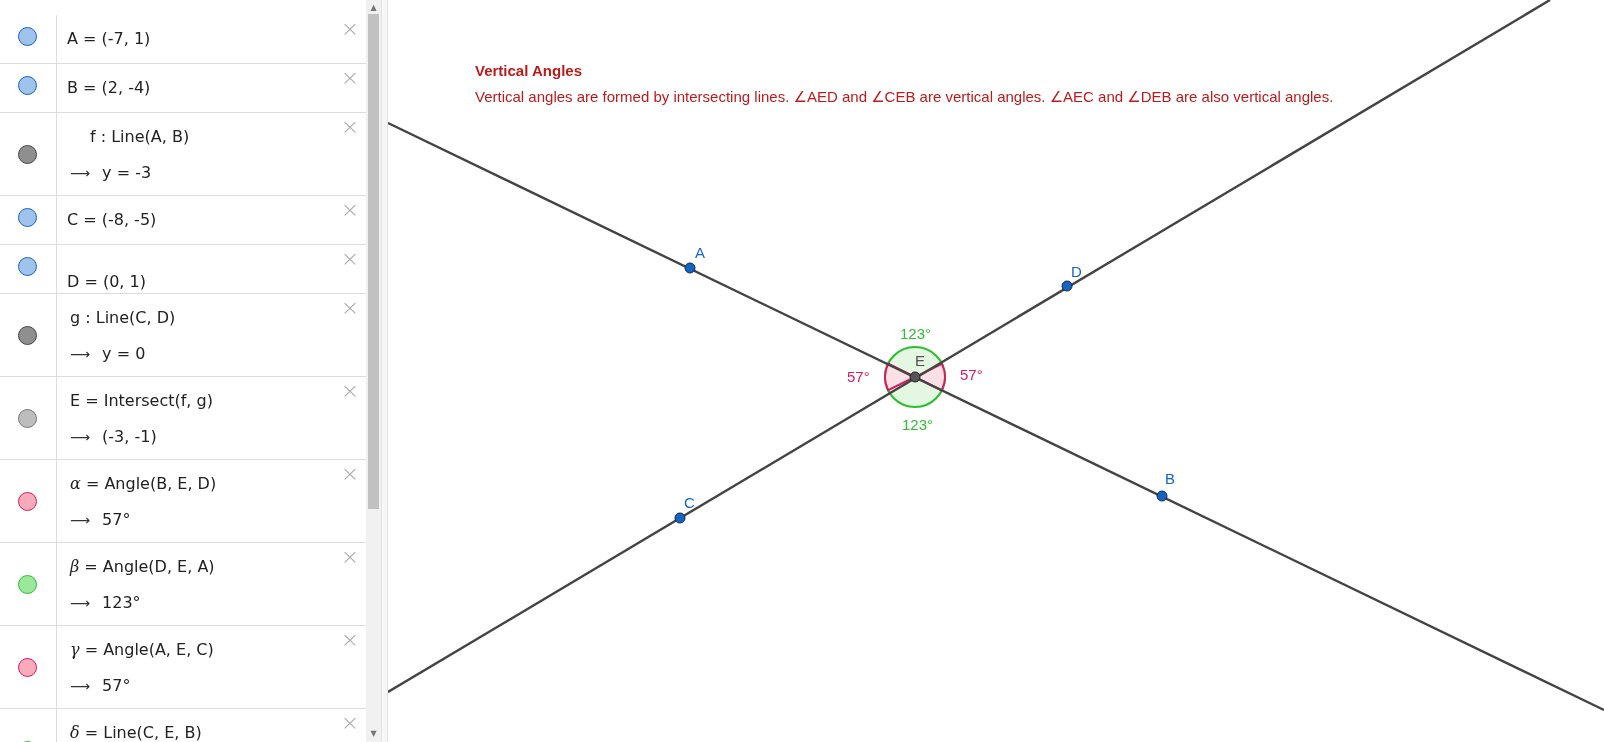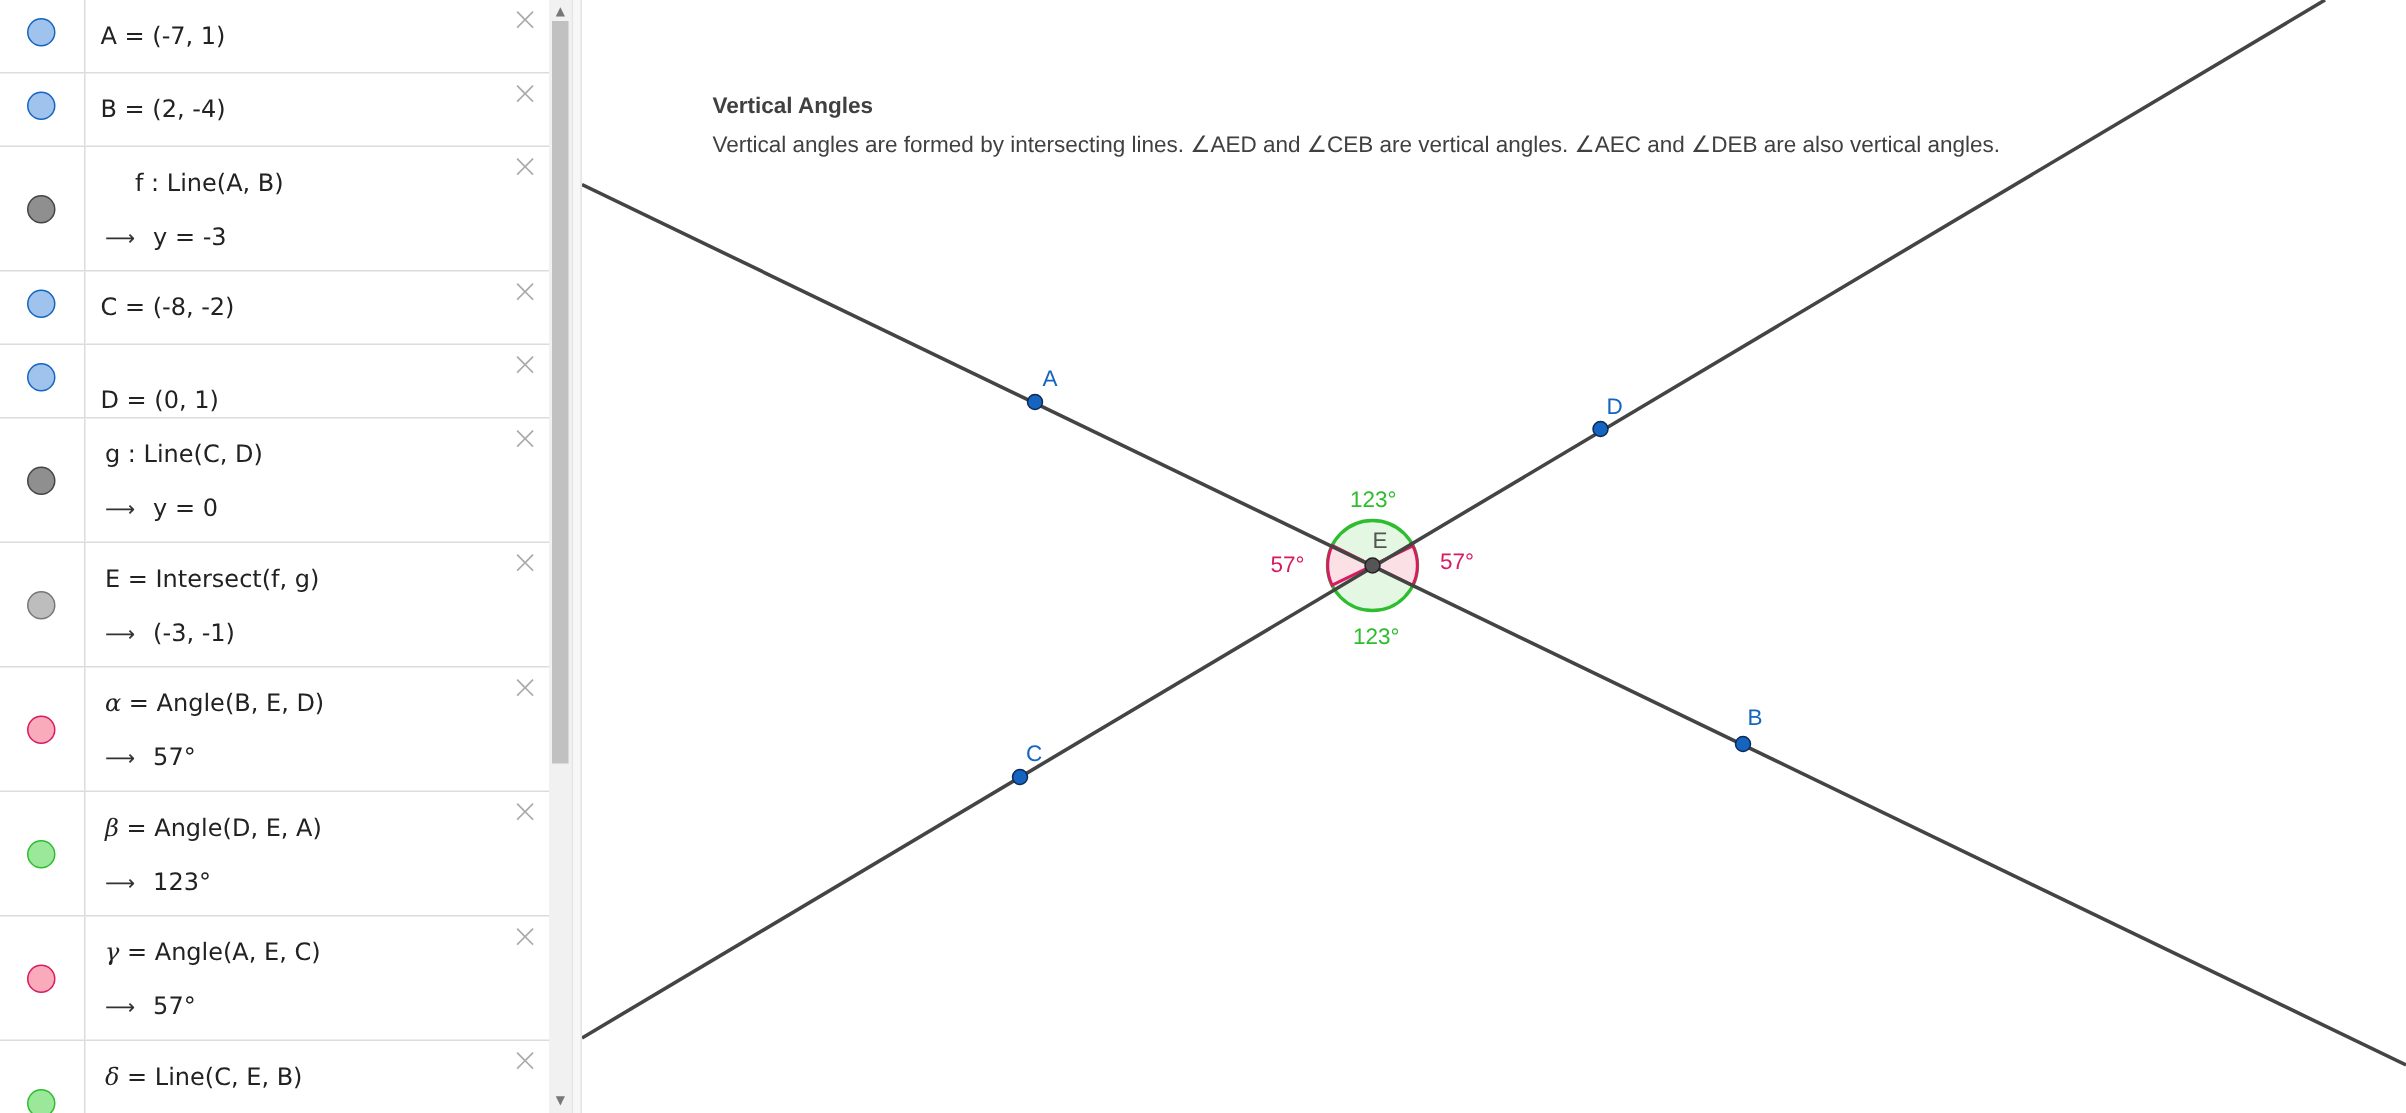--- a/index.html
+++ b/index.html
@@ -52,37 +52,37 @@
     position:absolute; left:381px; top:0; width:7px; height:742px;
     background:#f7f7f7; border-left:1px solid #e4e4e4; border-right:1px solid #e4e4e4;
     box-sizing:border-box; cursor:col-resize;
   }
   #graphics {
     position:absolute; left:388px; top:0; width:1216px; height:742px;
   }
   #graphics svg { position:absolute; left:0; top:0; }
   .txt-block {
     position:absolute; left:87px; top:61px;
-    font-family:"Liberation Sans", sans-serif; color:#404040;
+    font-family:"Liberation Sans", sans-serif; color:#b91c1c;
   }
   .txt-title { font-weight:bold; font-size:15px; line-height:20px; }
   .txt-line { font-size:15px; line-height:28px; white-space:nowrap; }
   .pt-label {
     position:absolute; font-family:"Liberation Sans", sans-serif;
     font-size:15px; color:#1565c0;
   }
   .ang-label {
     position:absolute; font-family:"Liberation Sans", sans-serif; font-size:15px;
   }
 </style>
 </head>
 <body>
 
 <div id="algebra">
-    <div class="row" style="height: 49px;">
+    <div class="row" style="height: 49px; margin-top: 15px;">
       <div class="marble-col">
         <div class="marble" style="top: 12px; background: rgb(159, 195, 236); border-color: rgb(21, 101, 192);"></div>
       </div>
       <div class="content">
         <div class="def" style="top: 14px; left: -1px;"><span>A = (-7, 1)</span></div>
       </div>
       <div class="close-x">×</div>
     </div>
     <div class="row" style="height: 49px;">
       <div class="marble-col">
@@ -101,21 +101,21 @@
         <div class="def" style="top: 14px; left: 2px; margin-left: 20px;"><span>f : Line(A, B)</span></div>
         <div class="val" style="top: 50px;"><span class="arrow">⟶</span><span>y = -3</span></div>
       </div>
       <div class="close-x">×</div>
     </div>
     <div class="row" style="height: 49px;">
       <div class="marble-col">
         <div class="marble" style="top: 12px; background: rgb(159, 195, 236); border-color: rgb(21, 101, 192);"></div>
       </div>
       <div class="content">
-        <div class="def" style="top: 14px; left: -1px;"><span>C = (-8, -2)</span></div>
+        <div class="def" style="top: 14px; left: -1px;"><span>C = (-8, -5)</span></div>
       </div>
       <div class="close-x">×</div>
     </div>
     <div class="row" style="height: 49px;">
       <div class="marble-col">
         <div class="marble" style="top: 12px; background: rgb(159, 195, 236); border-color: rgb(21, 101, 192);"></div>
       </div>
       <div class="content">
         <div class="def" style="top: 27px; left: -1px;"><span>D = (0, 1)</span></div>
       </div>

